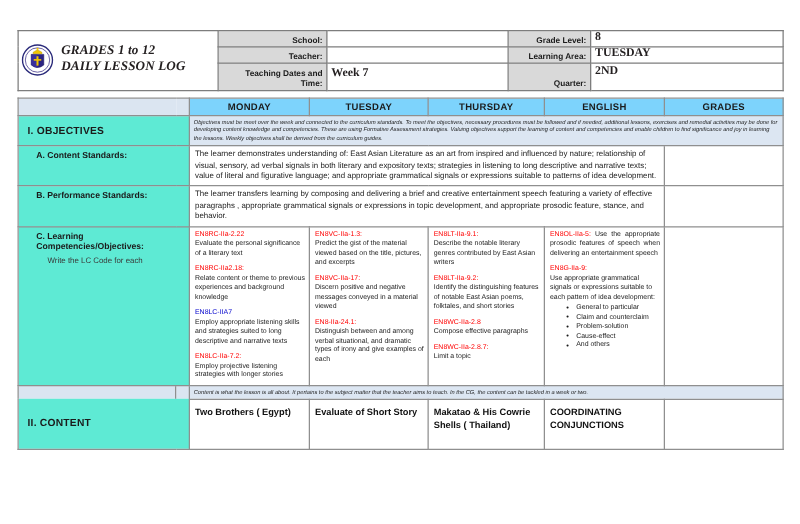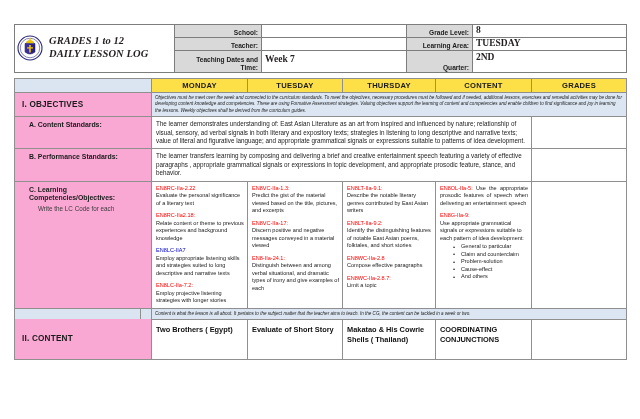--- a/index.html
+++ b/index.html
@@ -95,40 +95,40 @@
   
   .main {
     position: absolute;
     left: 14px;
     top: 78px;
     width: 612px;
   }
   .main td { border: 1px solid #8f8f8f; }
 
   .dayhead {
-    background: #fde047;
+    background: #7dd3fc;
     text-align: center;
     font-size: 7.6px;
     font-weight: bold;
     letter-spacing: .25px;
     padding: 2px 0;
     vertical-align: middle;
     color: #1b1b1b;
   }
   .corner {
     background: #dbe5f1;
     border-right: none !important;
   }
   .corner2 {
     background: #dbe5f1;
     border-left: none !important;
   }
 
   .rowlabel {
-    background: #f9a8d4;
+    background: #5eead4;
     font-size: 6.9px;
     font-weight: bold;
     padding: 4px 4px 4px 14px;
     vertical-align: top;
     line-height: 1.25;
     color: #1b1b1b;
   }
   .rowlabel.big {
     font-size: 8.2px;
     letter-spacing: .2px;
@@ -276,21 +276,21 @@
       <col style="width:95px">
     </colgroup>
     <tbody>
 
       <tr>
         <td class="corner"></td>
         <td class="corner2"></td>
         <td class="dayhead">MONDAY</td>
         <td class="dayhead">TUESDAY</td>
         <td class="dayhead">THURSDAY</td>
-        <td class="dayhead">CONTENT</td>
+        <td class="dayhead">ENGLISH</td>
         <td class="dayhead">GRADES</td>
       </tr>
 
       <tr>
         <td class="rowlabel big" colspan="2">I.   OBJECTIVES</td>
         <td class="note" colspan="5">Objectives must be meet over the week and connected to the curriculum standards. To meet the objectives, necessary procedures must be followed and if needed, additional lessons, exercises and remedial activities may be done for developing content knowledge and competencies. These are using Formative Assessment strategies. Valuing objectives support the learning of content and competencies and enable children to find significance and joy in learning the lessons. Weekly objectives shall be derived from the curriculum guides.</td>
       </tr>
 
       <tr>
         <td class="rowlabel" colspan="2">A.  Content Standards:</td>

